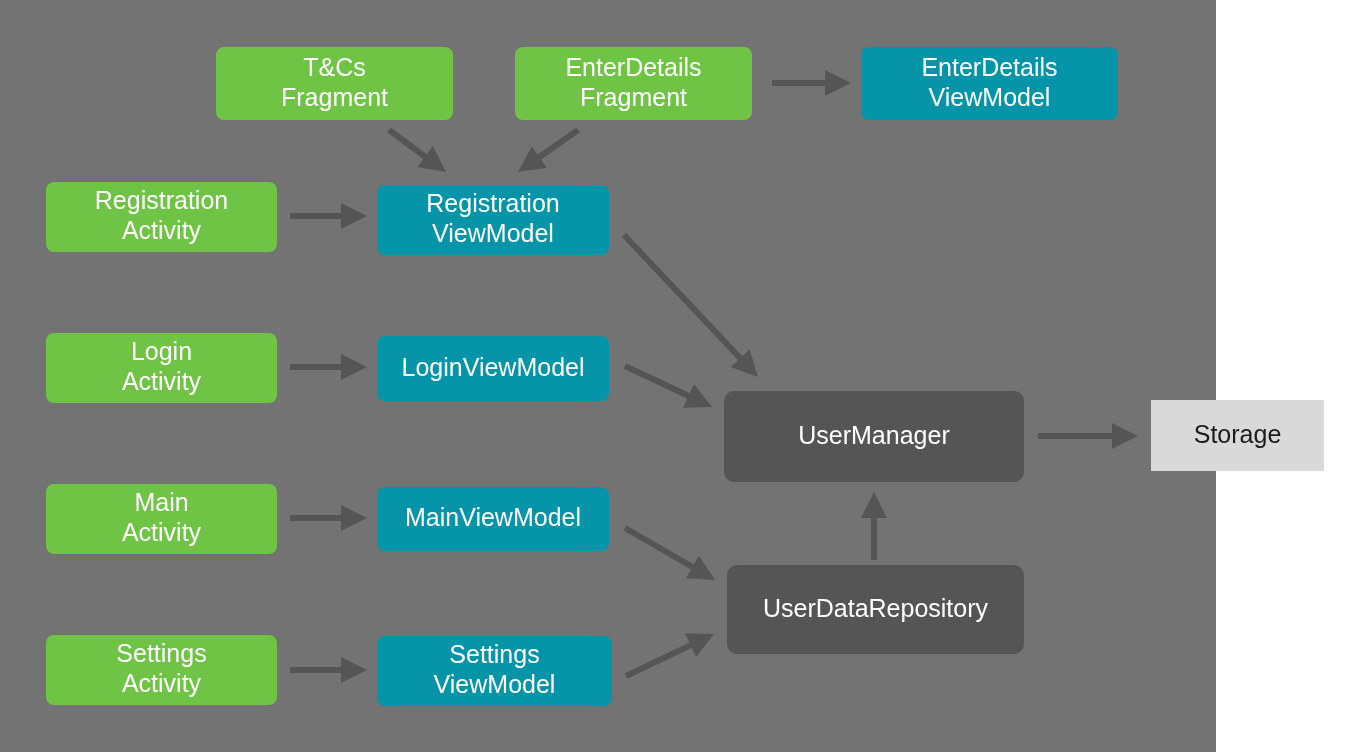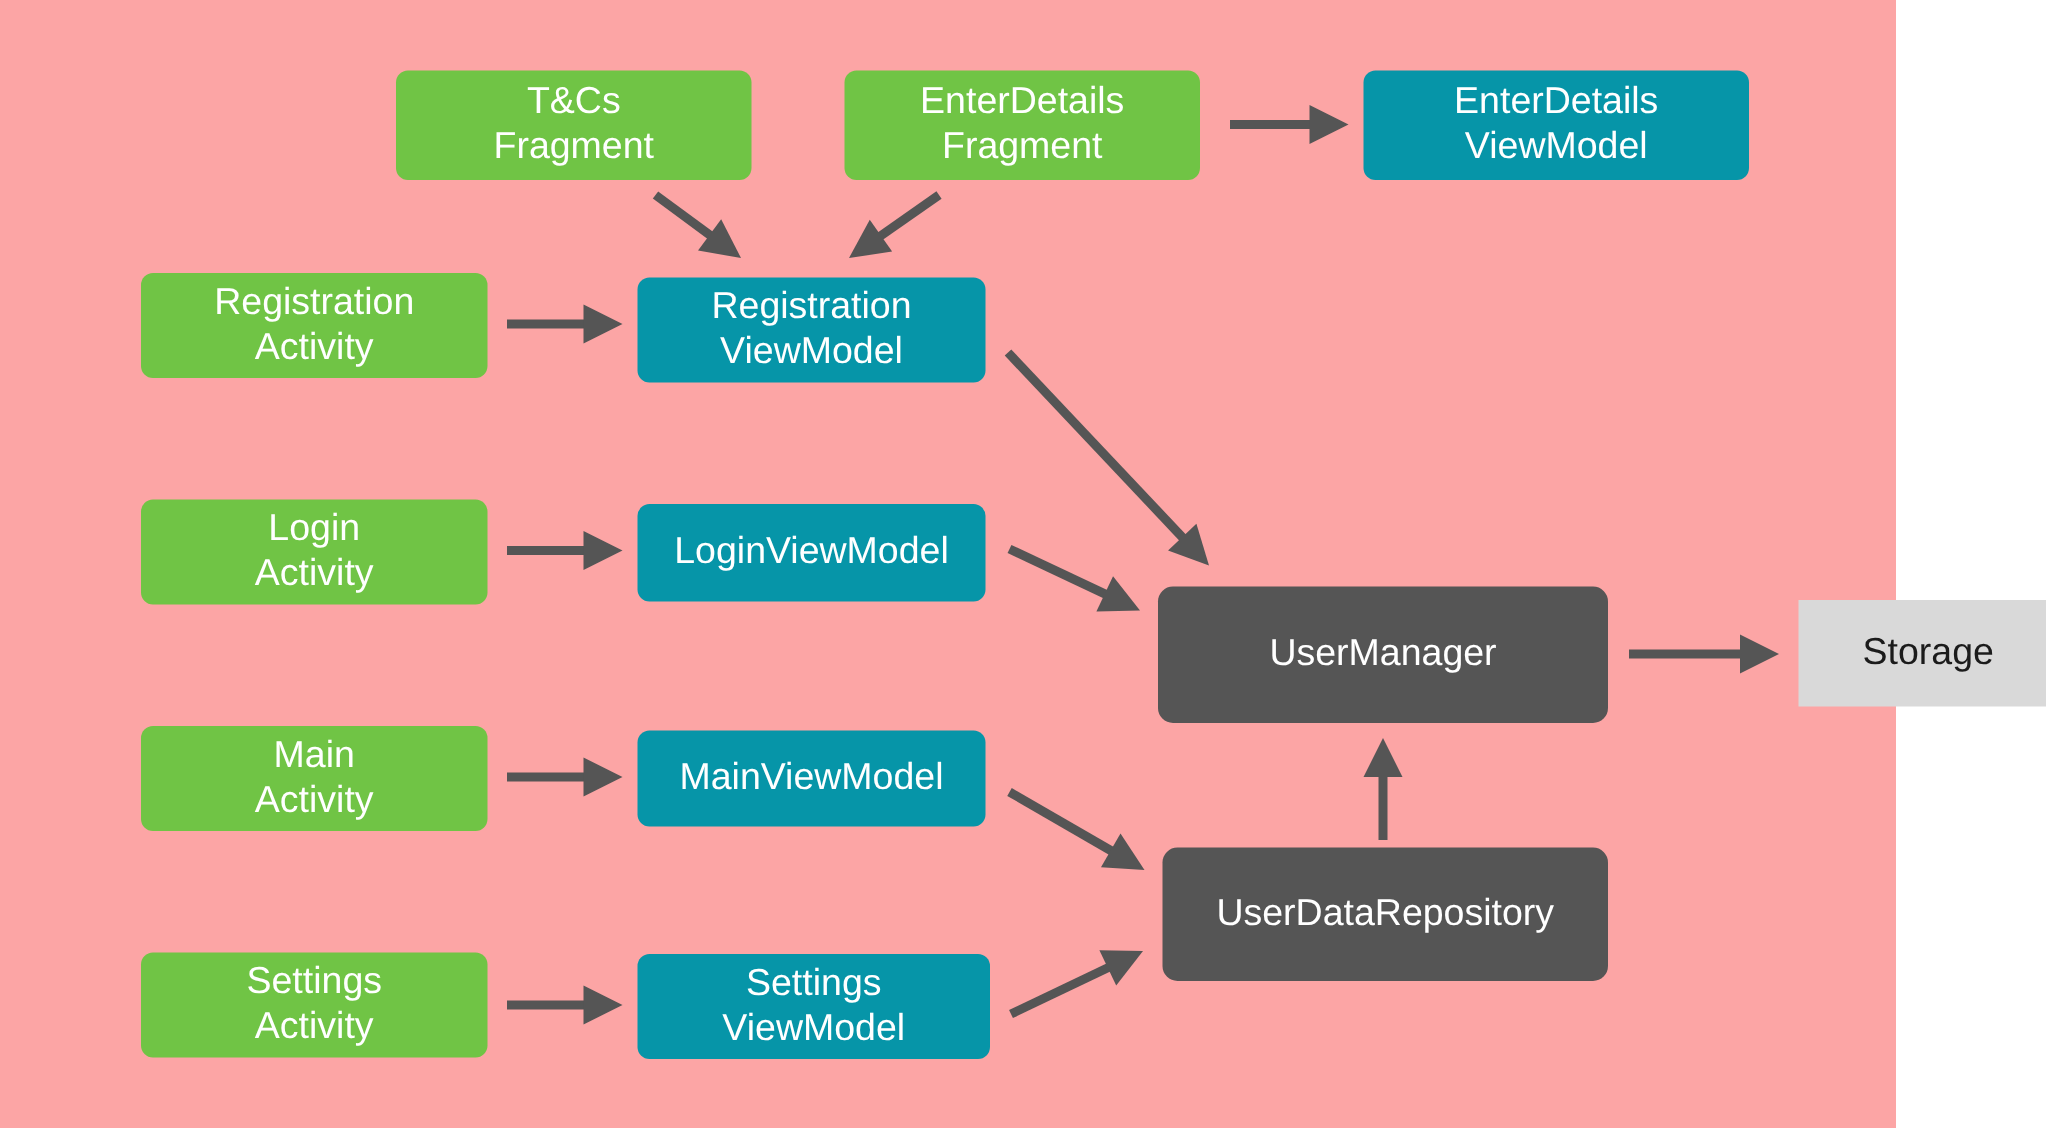--- a/index.html
+++ b/index.html
@@ -10,22 +10,21 @@
   body {
     width: 1364px;
     height: 752px;
     overflow: hidden;
     font-family: "Liberation Sans", sans-serif;
   }
   #diagram-root {
     position: relative;
     width: 1216px;
     height: 752px;
-    background: #fca5a5;
-    padding-left: 48px;
+    background: #737373;
   }
   svg.diagram {
     display: block;
     width: 1364px;
     height: 752px;
   }
   .node-label {
     font-family: "Liberation Sans", sans-serif;
     font-size: 25px;
     fill: #ffffff;

